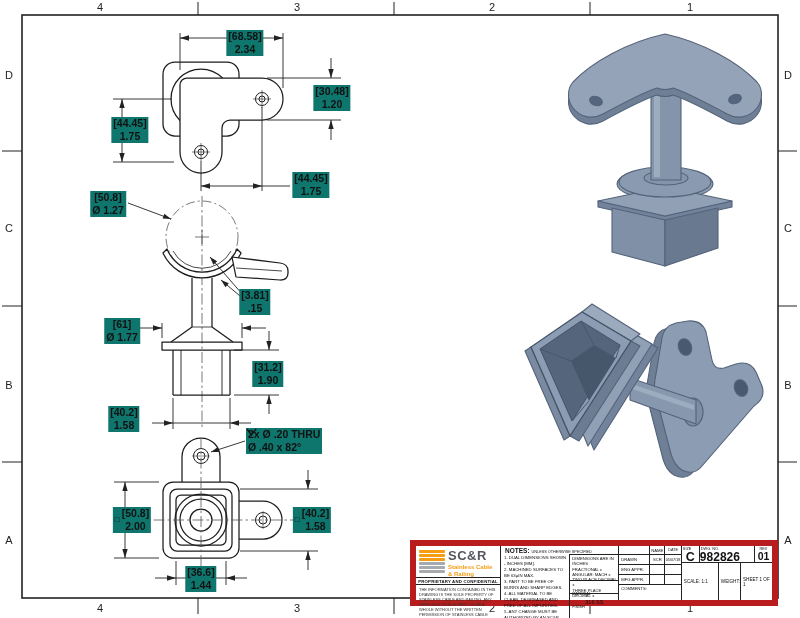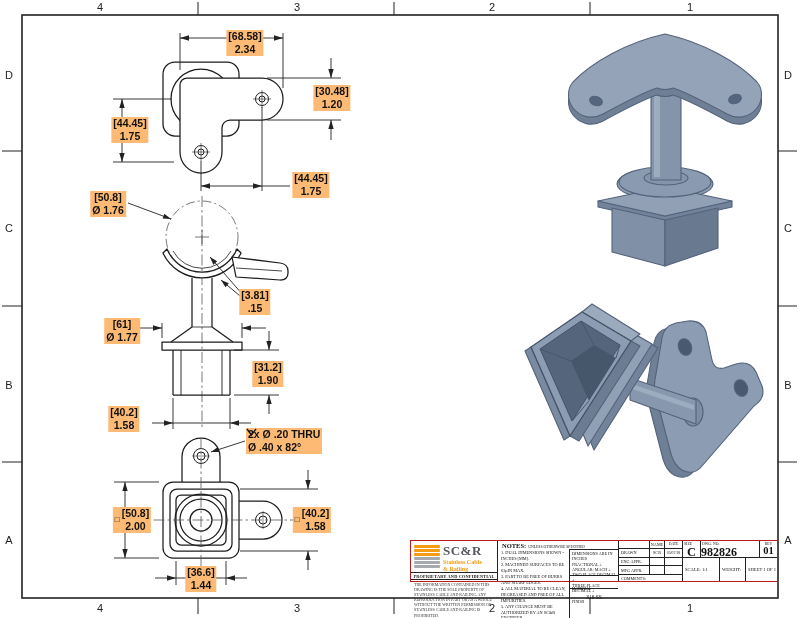--- a/index.html
+++ b/index.html
@@ -1,28 +1,28 @@
 <!DOCTYPE html>
 <html><head>
 <meta charset="utf-8">
 <style>
   html,body{margin:0;padding:0;background:#fff;}
   .sheet{position:relative;width:800px;height:618px;background:#fff;overflow:hidden;
          font-family:"Liberation Sans",sans-serif;color:#111;}
   svg{position:absolute;left:0;top:0;}
   .zone{position:absolute;transform:translate(-50%,-50%);font-size:11px;color:#222;}
   .dim{position:absolute;transform:translateX(-50%);font-weight:700;font-size:10.5px;
-       line-height:1.22;text-align:center;background:#fdba74;padding:0 2px;white-space:nowrap;}
+       line-height:1.22;text-align:center;background:#0f766e;padding:0 2px;white-space:nowrap;}
   .dim.left-anchor{transform:none;text-align:left;}
   .dim.sq{display:flex;align-items:center;gap:2px;}
   .sqsym{font-size:8px;font-weight:400;}
   .csk-line{display:flex;align-items:center;gap:2px;}
   
-  .tb{position:absolute;left:410px;top:540px;width:368px;height:42px;border:1px solid #b91c1c;
-      box-sizing:border-box;display:flex;background:#fff;font-family:Liberation Serif, serif;}
+  .tb{position:absolute;left:410px;top:540px;width:368px;height:66px;border:6px solid #b91c1c;
+      box-sizing:border-box;display:flex;background:#fff;font-family:Liberation Sans, sans-serif;}
   .tb *{box-sizing:border-box;}
   .tb-logo{width:87px;border-right:1px solid #222;display:flex;flex-direction:column;}
   .logo-row{height:32px;display:flex;gap:3px;padding:3px 2px 0 3px;}
   .logo-icon{width:26px;height:24px;display:flex;flex-direction:column;gap:1px;padding-top:1px;}
   .logo-icon i{display:block;height:3px;border-radius:1px;}
   .logo-icon i.o{background:#F49C13;}
   .logo-icon i.g{background:#A6A9AD;}
   .brand{display:flex;flex-direction:column;line-height:1;}
   .brand-main{font-size:13px;font-weight:700;color:#54575C;letter-spacing:.5px;}
   .brand-sub{font-size:6px;font-weight:700;color:#F49C13;margin-top:1.5px;}
@@ -301,21 +301,21 @@
 <div class="dim" style="left:130px;top:117px">
   <div>[44.45]</div>
       <div>1.75</div>
 </div>
 <div class="dim" style="left:311px;top:172px">
   <div>[44.45]</div>
       <div>1.75</div>
 </div>
 <div class="dim" style="left:108px;top:191px">
   <div>[50.8]</div>
-      <div>Ø 1.76</div>
+      <div>Ø 1.27</div>
 </div>
 <div class="dim" style="left:255px;top:289px">
   <div>[3.81]</div>
       <div>.15</div>
 </div>
 <div class="dim" style="left:122px;top:318px">
   <div>[61]</div>
       <div>Ø 1.77</div>
 </div>
 <div class="dim" style="left:268px;top:361px">

